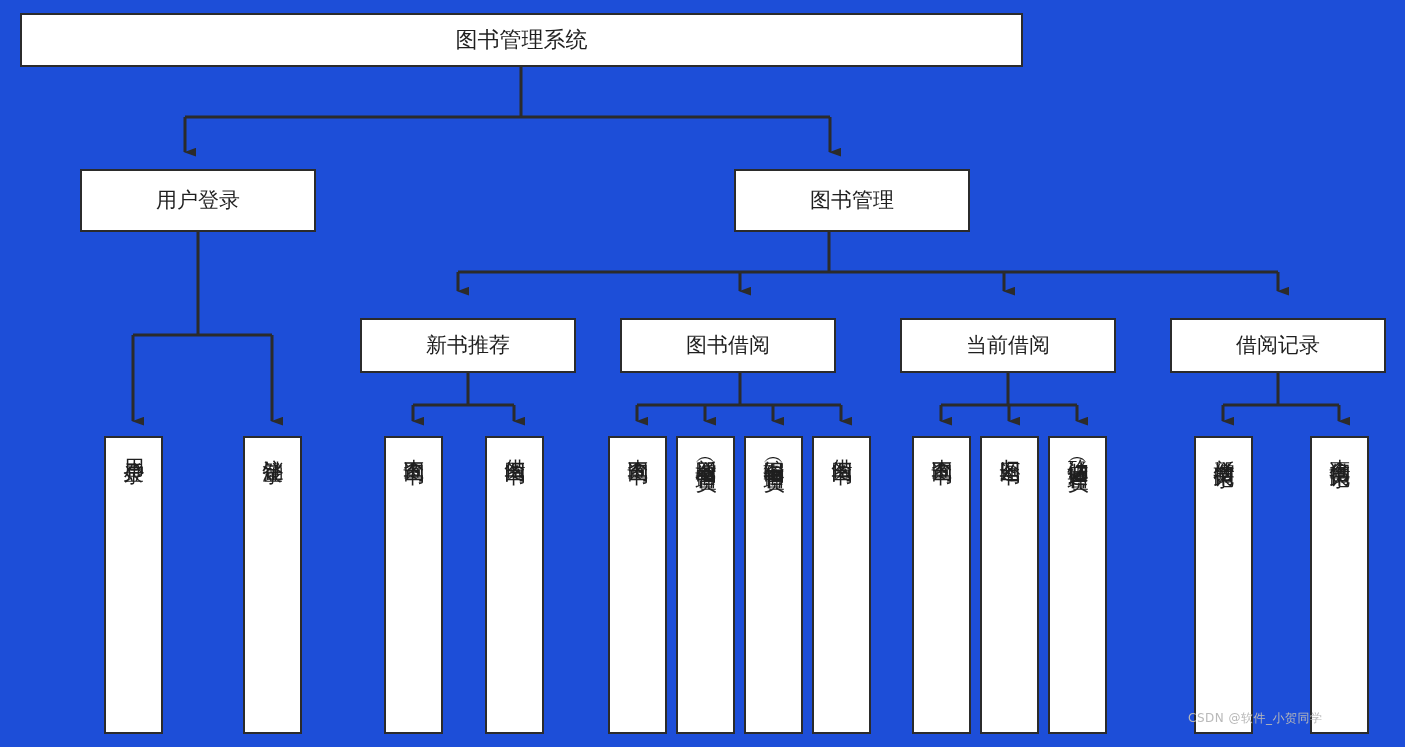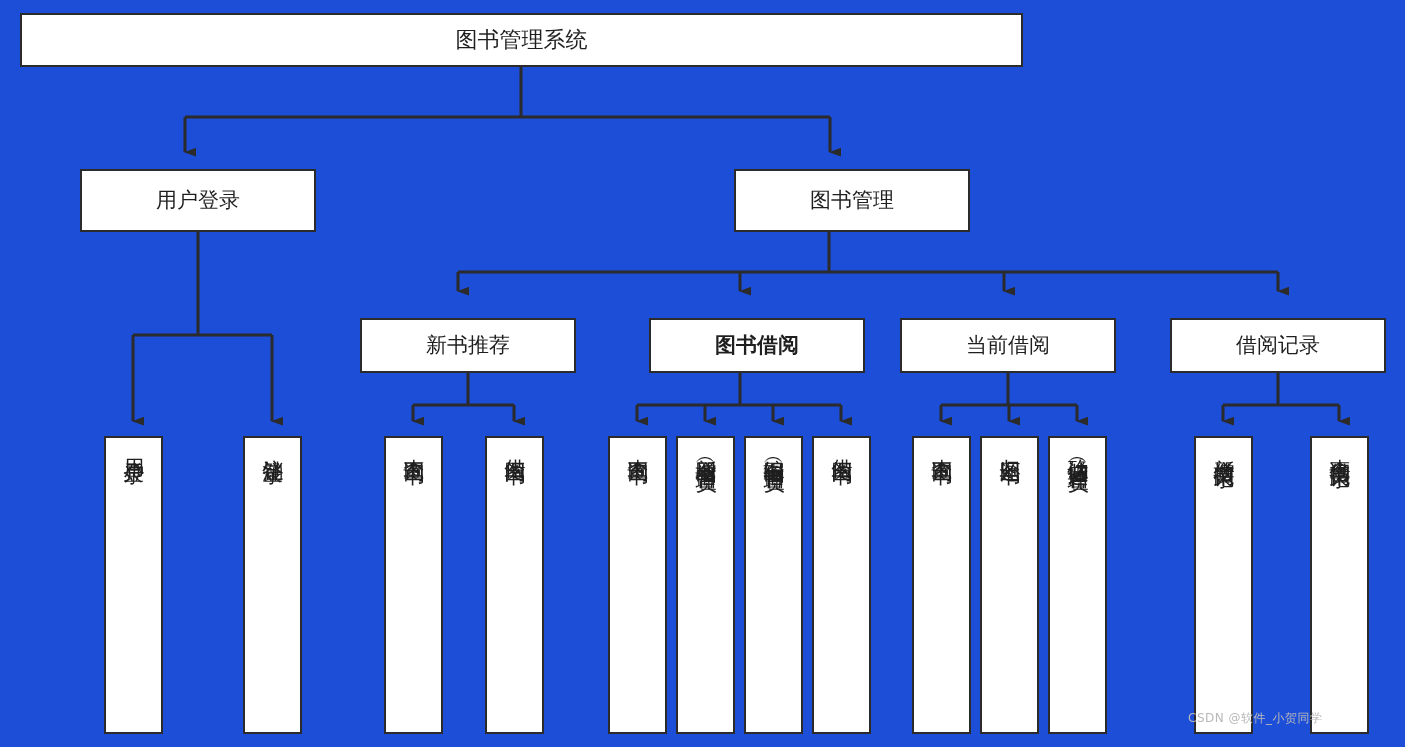--- a/index.html
+++ b/index.html
@@ -134,21 +134,21 @@
   </div>
 
   <div class="node horiz" style="left:734px; top:169px; width:236px; height:63px;">
     <span class="label">图书管理</span>
   </div>
 
   <div class="node horiz" style="left:360px; top:318px; width:216px; height:55px;">
     <span class="label">新书推荐</span>
   </div>
 
-  <div class="node horiz" style="left:649px; top:318px; width:216px; height:55px;font-weight:bold;">
+  <div class="node horiz" style="left:620px; top:318px; width:216px; height:55px;">
     <span class="label">图书借阅</span>
   </div>
 
   <div class="node horiz" style="left:1170px; top:318px; width:216px; height:55px;">
     <span class="label">借阅记录</span>
   </div>
 
   <div class="node horiz" style="left:900px; top:318px; width:216px; height:55px;">
     <span class="label">当前借阅</span>
   </div>

